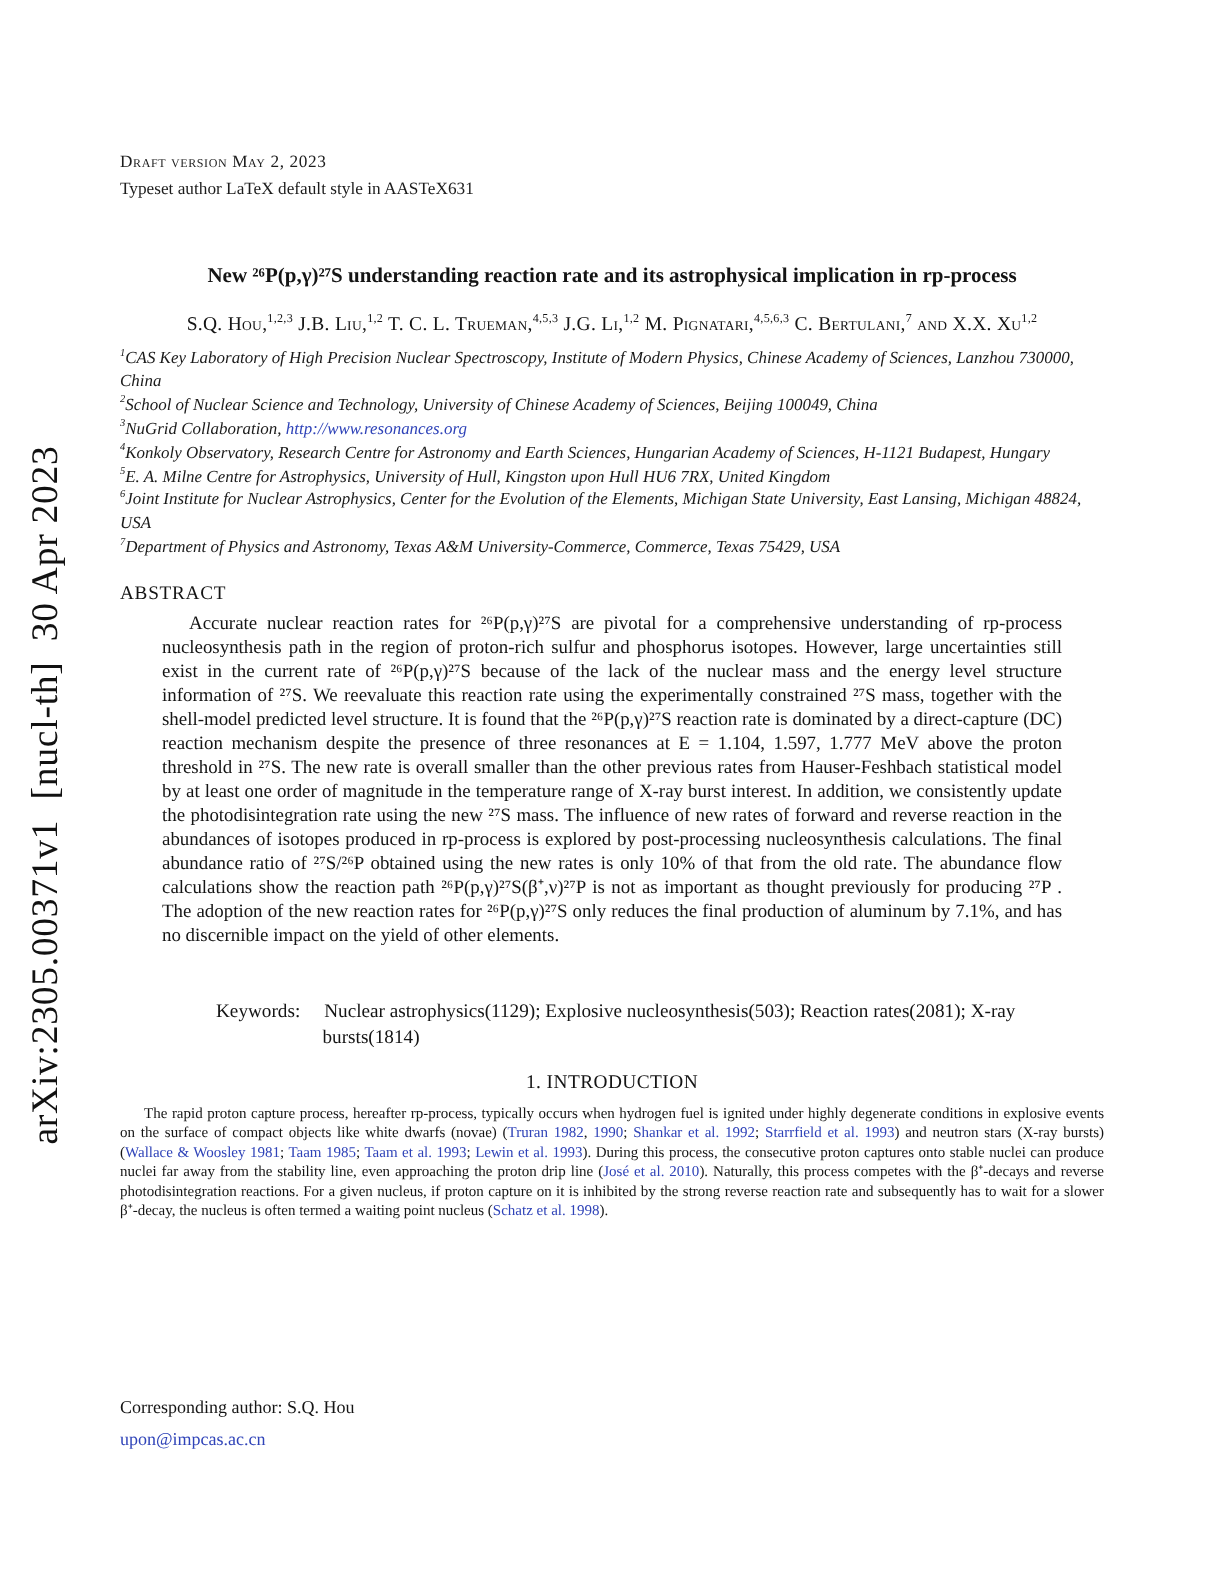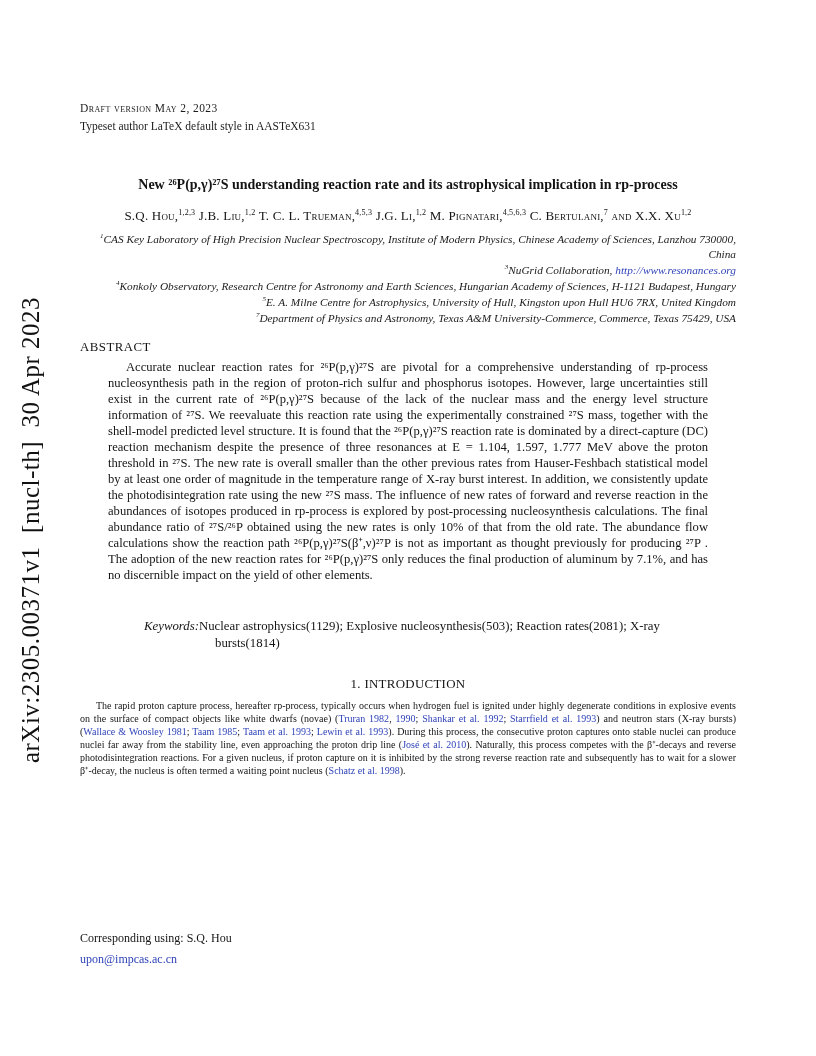--- a/index.html
+++ b/index.html
@@ -19,38 +19,38 @@
   .draft-line { font-variant:small-caps; letter-spacing:0.4px; }
   .typeset-line { margin-top:1px; }
 
   .title { margin-top:42px; text-align:center; font-size:14px; font-weight:bold; line-height:1.3; }
 
   .authors { margin-top:13px; text-align:center; font-size:13px; font-variant:small-caps; letter-spacing:0.2px; }
   .authors sup { font-variant:normal; }
 
   sup { font-size:0.62em; vertical-align:super; line-height:0; }
 
-  .affiliations { margin-top:8px; text-align:right; font-size:11.3px; font-style:italic; line-height:1.4; color:#1a1a1a; }
+  .affiliations { margin-top:8px; text-align:left; font-size:11.3px; font-style:italic; line-height:1.4; color:#1a1a1a; }
 
   .abstract-heading { margin-top:14px; font-size:12.8px; letter-spacing:0.5px; }
 
   .abstract-text {
     margin:5px 28px 0 28px;
     font-size:12.6px; line-height:1.27;
     text-align:justify; text-indent:18px;
   }
 
   .keywords {
     margin:34px 56px 0 64px;
     font-size:12.8px; line-height:1.33;
     padding-left:71px; text-indent:-71px;
   }
-  .kw-label { font-style:italic; margin-right:0; }
+  .kw-label { margin-right:16px; }
 
-  .section-heading { margin-top:25px; text-align:center; font-size:12.9px; font-weight:normal; letter-spacing:0.3px; }
+  .section-heading { margin-top:14px; text-align:center; font-size:12.9px; font-weight:normal; letter-spacing:0.3px; }
 
   .body-text {
     margin-top:7px;
     font-size:10px; line-height:1.3;
     text-align:justify; text-indent:16px;
   }
 
   .cite, .link { color:var(--link, #2f43b8); cursor:pointer; text-decoration:none; }
 
   .footer { position:absolute; left:80px; bottom:88px; font-size:12px; line-height:1.45; }
@@ -79,36 +79,38 @@
       <div class="draft-line">Draft version May 2, 2023</div>
       <div class="typeset-line">Typeset author LaTeX default style in AASTeX631</div>
     </div>
 
     <h1 class="title">New ²⁶P(p,γ)²⁷S understanding reaction rate and its astrophysical implication in rp-process</h1>
 
     <div class="authors"><span>S.Q. Hou,<sup>1,2,3</sup></span> <span>J.B. Liu,<sup>1,2</sup></span> <span>T. C. L. Trueman,<sup>4,5,3</sup></span> <span>J.G. Li,<sup>1,2</sup></span> <span>M. Pignatari,<sup>4,5,6,3</sup></span> <span>C. Bertulani,<sup>7</sup></span> <span>and X.X. Xu<sup>1,2</sup></span> </div>
 
     <div class="affiliations">
         <div class="affiliation"><sup>1</sup>CAS Key Laboratory of High Precision Nuclear Spectroscopy, Institute of Modern Physics, Chinese Academy of Sciences, Lanzhou 730000, China</div>
+        <div class="affiliation"><sup>2</sup>School of Nuclear Science and Technology, University of Chinese Academy of Sciences, Beijing 100049, China</div>
         <div class="affiliation"><sup>3</sup>NuGrid Collaboration, <span class="link">http://www.resonances.org</span></div>
         <div class="affiliation"><sup>4</sup>Konkoly Observatory, Research Centre for Astronomy and Earth Sciences, Hungarian Academy of Sciences, H-1121 Budapest, Hungary</div>
         <div class="affiliation"><sup>5</sup>E. A. Milne Centre for Astrophysics, University of Hull, Kingston upon Hull HU6 7RX, United Kingdom</div>
+        <div class="affiliation"><sup>6</sup>Joint Institute for Nuclear Astrophysics, Center for the Evolution of the Elements, Michigan State University, East Lansing, Michigan 48824, USA</div>
         <div class="affiliation"><sup>7</sup>Department of Physics and Astronomy, Texas A&amp;M University-Commerce, Commerce, Texas 75429, USA</div>
       </div>
 
     <div class="abstract-heading">ABSTRACT</div>
 
     <p class="abstract-text">Accurate nuclear reaction rates for ²⁶P(p,γ)²⁷S are pivotal for a comprehensive understanding of rp-process nucleosynthesis path in the region of proton-rich sulfur and phosphorus isotopes. However, large uncertainties still exist in the current rate of ²⁶P(p,γ)²⁷S because of the lack of the nuclear mass and the energy level structure information of ²⁷S. We reevaluate this reaction rate using the experimentally constrained ²⁷S mass, together with the shell-model predicted level structure. It is found that the ²⁶P(p,γ)²⁷S reaction rate is dominated by a direct-capture (DC) reaction mechanism despite the presence of three resonances at E = 1.104, 1.597, 1.777 MeV above the proton threshold in ²⁷S. The new rate is overall smaller than the other previous rates from Hauser-Feshbach statistical model by at least one order of magnitude in the temperature range of X-ray burst interest. In addition, we consistently update the photodisintegration rate using the new ²⁷S mass. The influence of new rates of forward and reverse reaction in the abundances of isotopes produced in rp-process is explored by post-processing nucleosynthesis calculations. The final abundance ratio of ²⁷S/²⁶P obtained using the new rates is only 10% of that from the old rate. The abundance flow calculations show the reaction path ²⁶P(p,γ)²⁷S(β⁺,ν)²⁷P is not as important as thought previously for producing ²⁷P . The adoption of the new reaction rates for ²⁶P(p,γ)²⁷S only reduces the final production of aluminum by 7.1%, and has no discernible impact on the yield of other elements.</p>
 
     <p class="keywords"><span class="kw-label">Keywords:</span><span>Nuclear astrophysics(1129); Explosive nucleosynthesis(503); Reaction rates(2081); X-ray bursts(1814)</span></p>
 
     <h2 class="section-heading">1. INTRODUCTION</h2>
 
     <p class="body-text">The rapid proton capture process, hereafter rp-process, typically occurs when hydrogen fuel is ignited under highly degenerate conditions in explosive events on the surface of compact objects like white dwarfs (novae) (<span class="cite">Truran 1982</span>, <span class="cite">1990</span>; <span class="cite">Shankar et al. 1992</span>; <span class="cite">Starrfield et al. 1993</span>) and neutron stars (X-ray bursts) (<span class="cite">Wallace &amp; Woosley 1981</span>; <span class="cite">Taam 1985</span>; <span class="cite">Taam et al. 1993</span>; <span class="cite">Lewin et al. 1993</span>). During this process, the consecutive proton captures onto stable nuclei can produce nuclei far away from the stability line, even approaching the proton drip line (<span class="cite">José et al. 2010</span>). Naturally, this process competes with the β⁺-decays and reverse photodisintegration reactions. For a given nucleus, if proton capture on it is inhibited by the strong reverse reaction rate and subsequently has to wait for a slower β⁺-decay, the nucleus is often termed a waiting point nucleus (<span class="cite">Schatz et al. 1998</span>).</p>
 
   </div>
 
   <div class="footer">
-    <div>Corresponding using: S.Q. Hou</div>
+    <div>Corresponding author: S.Q. Hou</div>
     <div class="email link">upon@impcas.ac.cn</div>
   </div>
 
 </div>
 
 </body></html>

